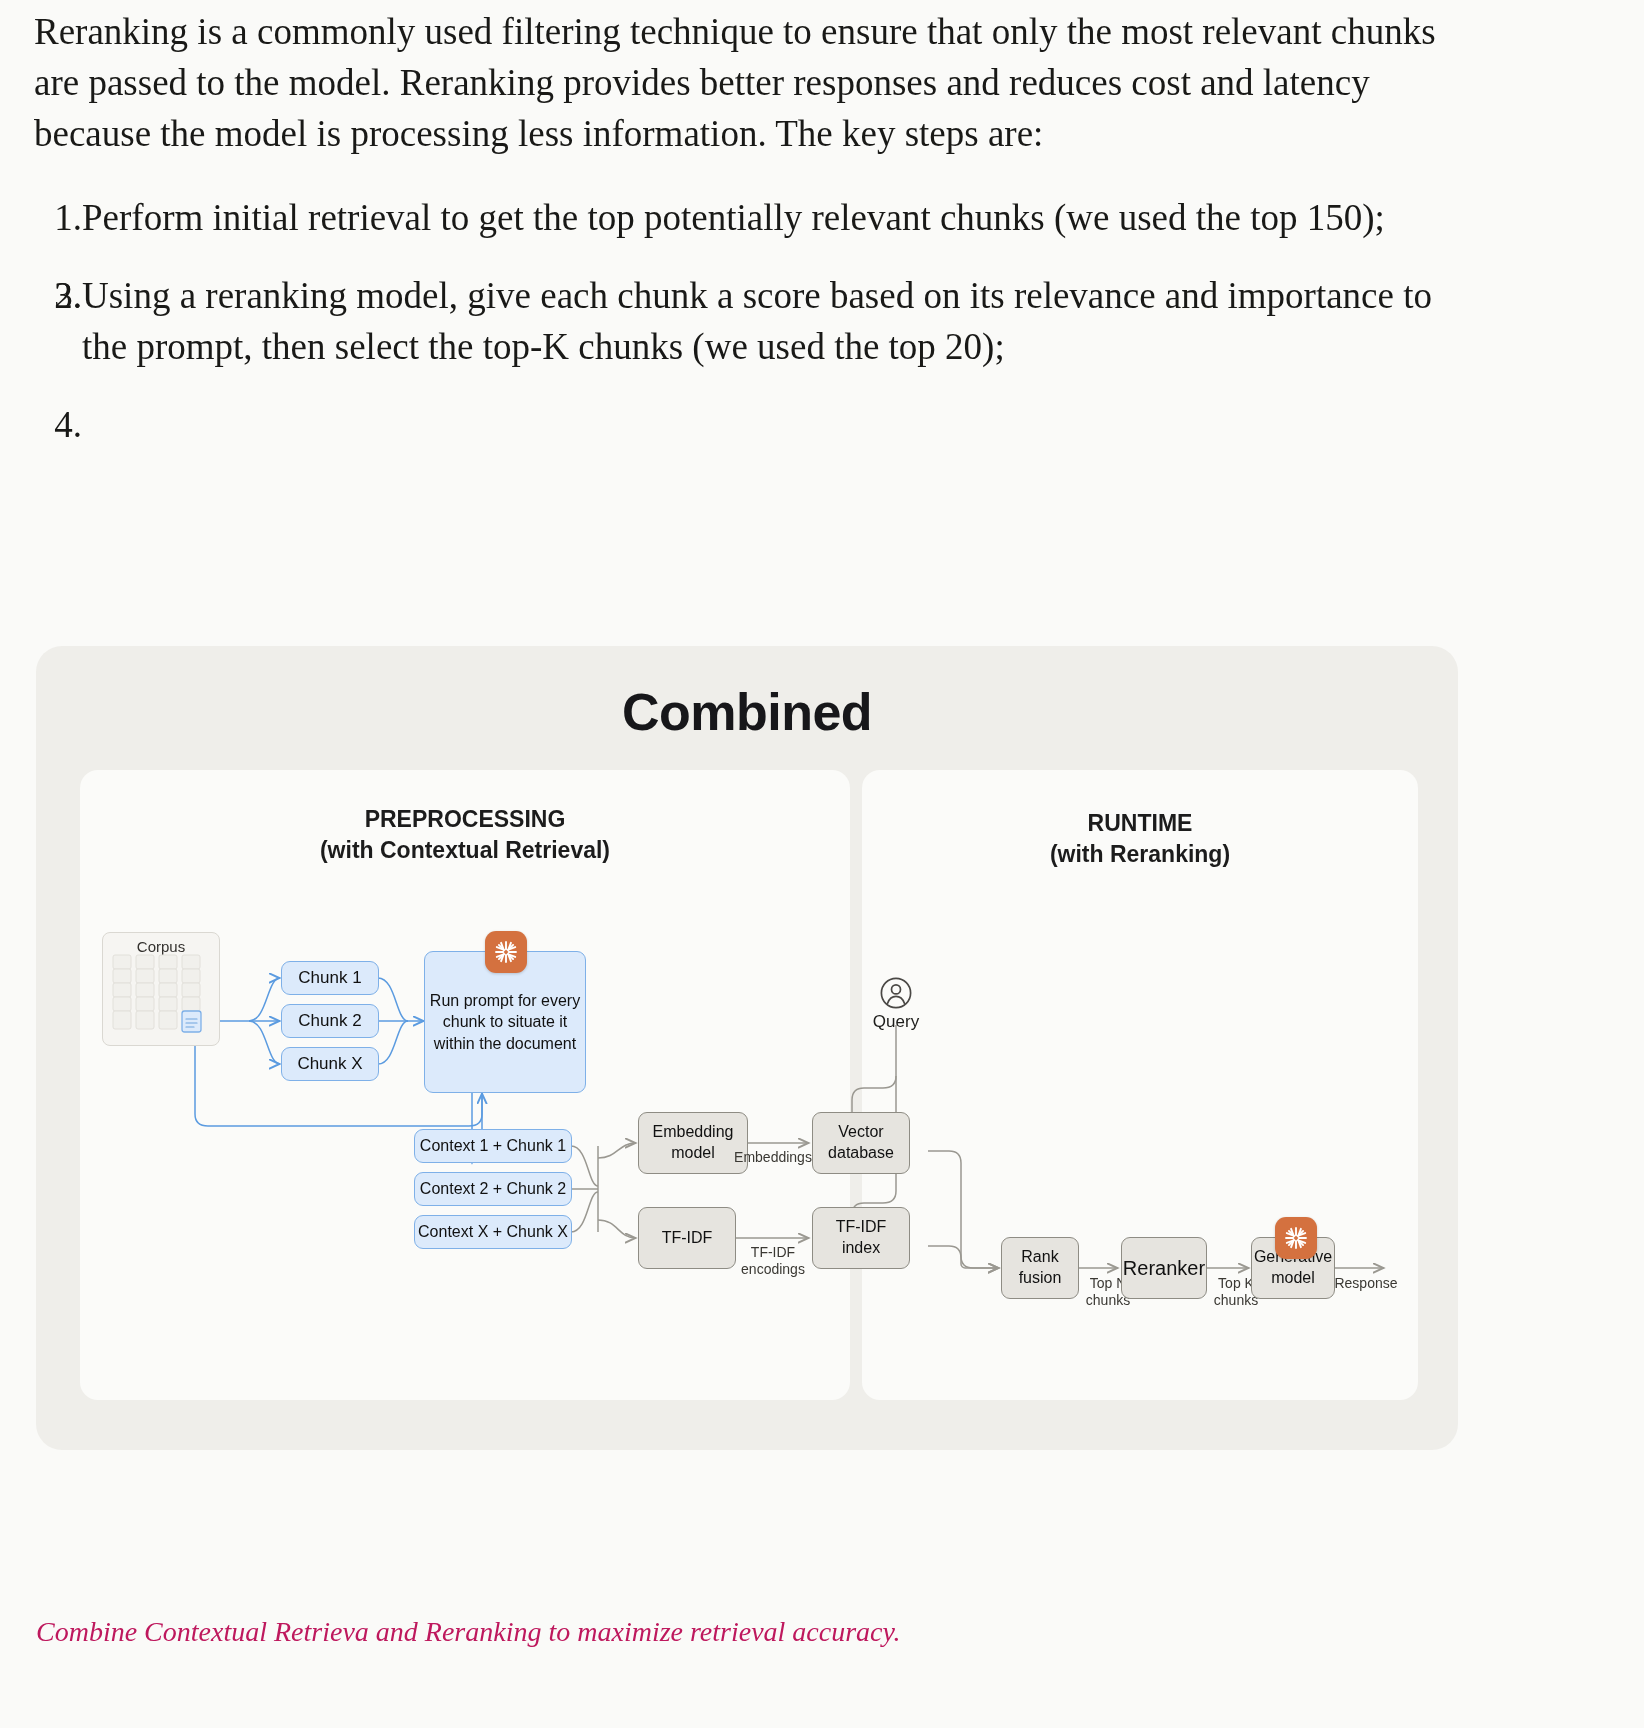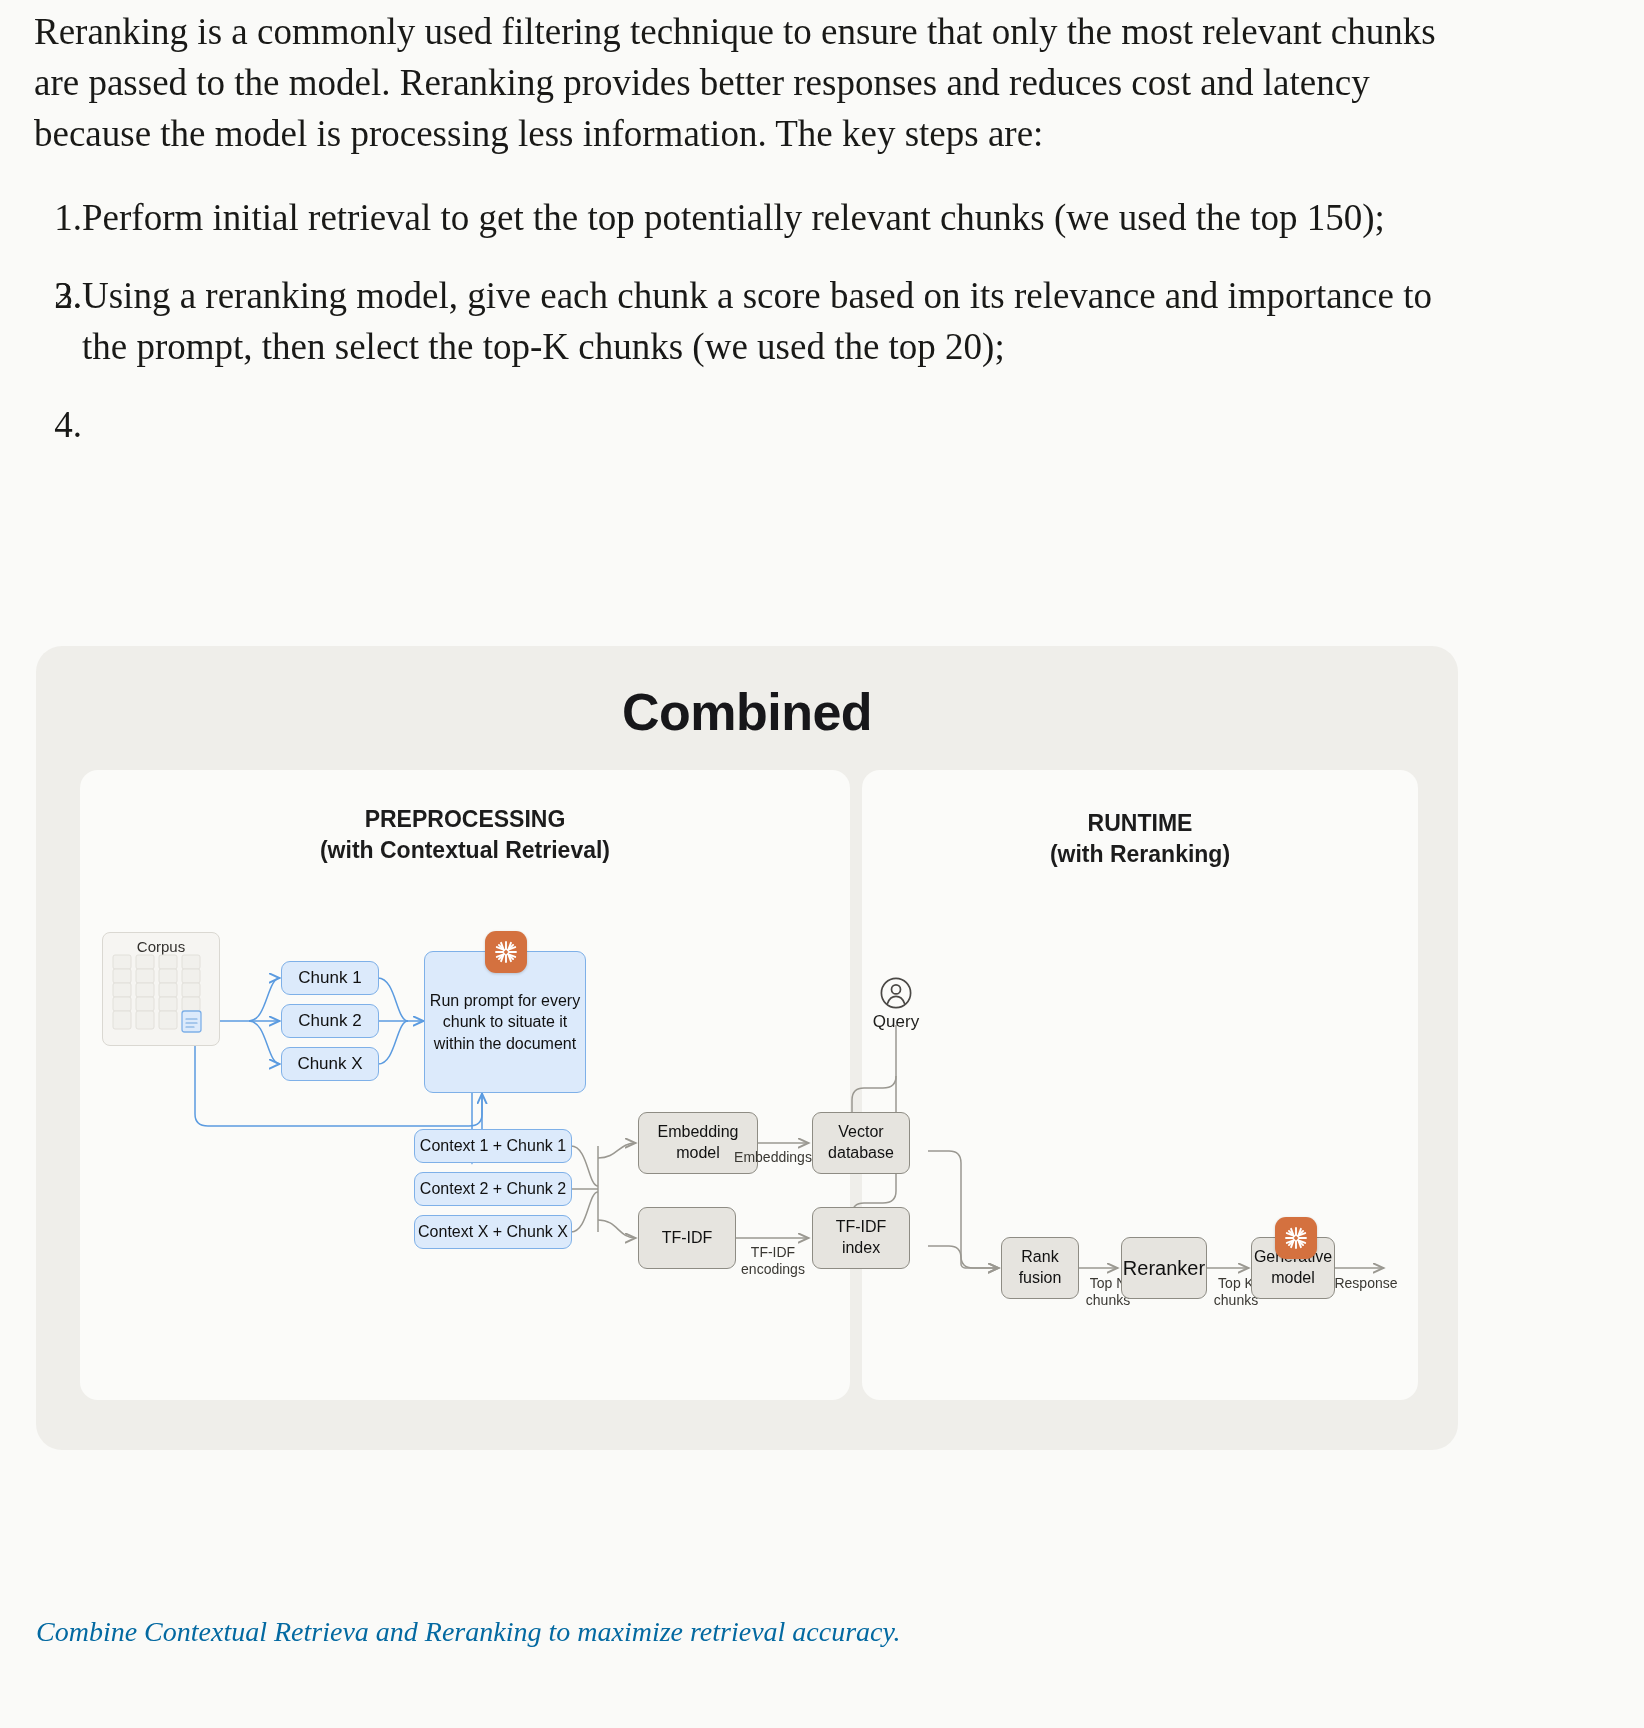--- a/index.html
+++ b/index.html
@@ -97,21 +97,21 @@
   }
   .query-label{
     position:absolute;font-family:"Liberation Sans", sans-serif;
     font-size:17px;color:#1d1d1b;text-align:center;width:100px;
   }
 
   
   .caption{
     position:absolute;left:36px;top:1616px;width:1300px;
     font-family:"Liberation Serif", serif;font-style:italic;
-    font-size:28px;color:#0369a1;
+    font-size:28px;color:#be185d;
   }
 </style>
 </head>
 <body>
 
 <div class="page">
 
   <div class="prose">
     <p>Reranking is a commonly used filtering technique to ensure that only the most relevant chunks are passed to the model. Reranking provides better responses and reduces cost and latency because the model is processing less information. The key steps are:</p>
     <ol class="steps">
@@ -271,21 +271,21 @@
           <line x1="15.4" y1="10.6" x2="22.2" y2="8.1"></line>
         </g>
       </svg>
     </div>
 
     <div class="node n-blue" style="left:378px;top:483px;width:158px;height:34px;font-size:16px;">Context 1 + Chunk 1</div>
     <div class="node n-blue" style="left:378px;top:526px;width:158px;height:34px;font-size:16px;">Context 2 + Chunk 2</div>
     <div class="dots" style="left:378px;top:559px;width:158px;">...</div>
     <div class="node n-blue" style="left:378px;top:569px;width:158px;height:34px;font-size:16px;">Context X + Chunk X</div>
 
-    <div class="node n-gray" style="left:602px;top:466px;width:120px;height:62px;font-size:16px;line-height:1.3;padding:0 7px;">Embedding model</div>
+    <div class="node n-gray" style="left:602px;top:466px;width:110px;height:62px;font-size:16px;line-height:1.3;padding:0 7px;">Embedding model</div>
     <div class="node n-gray" style="left:602px;top:561px;width:98px;height:62px;font-size:16px;">TF-IDF</div>
 
     <div class="edge-label" style="left:696px;top:503px;width:82px;">Embeddings</div>
     <div class="edge-label" style="left:694px;top:598px;width:86px;">
       <span>TF-IDF encodings</span>
     </div>
 
     <div class="node n-gray" style="left:776px;top:466px;width:98px;height:62px;font-size:16px;line-height:1.3;padding:0 6px;">Vector database</div>
     <div class="node n-gray" style="left:776px;top:561px;width:98px;height:62px;font-size:16px;line-height:1.3;padding:0 6px;">TF-IDF index</div>
 

